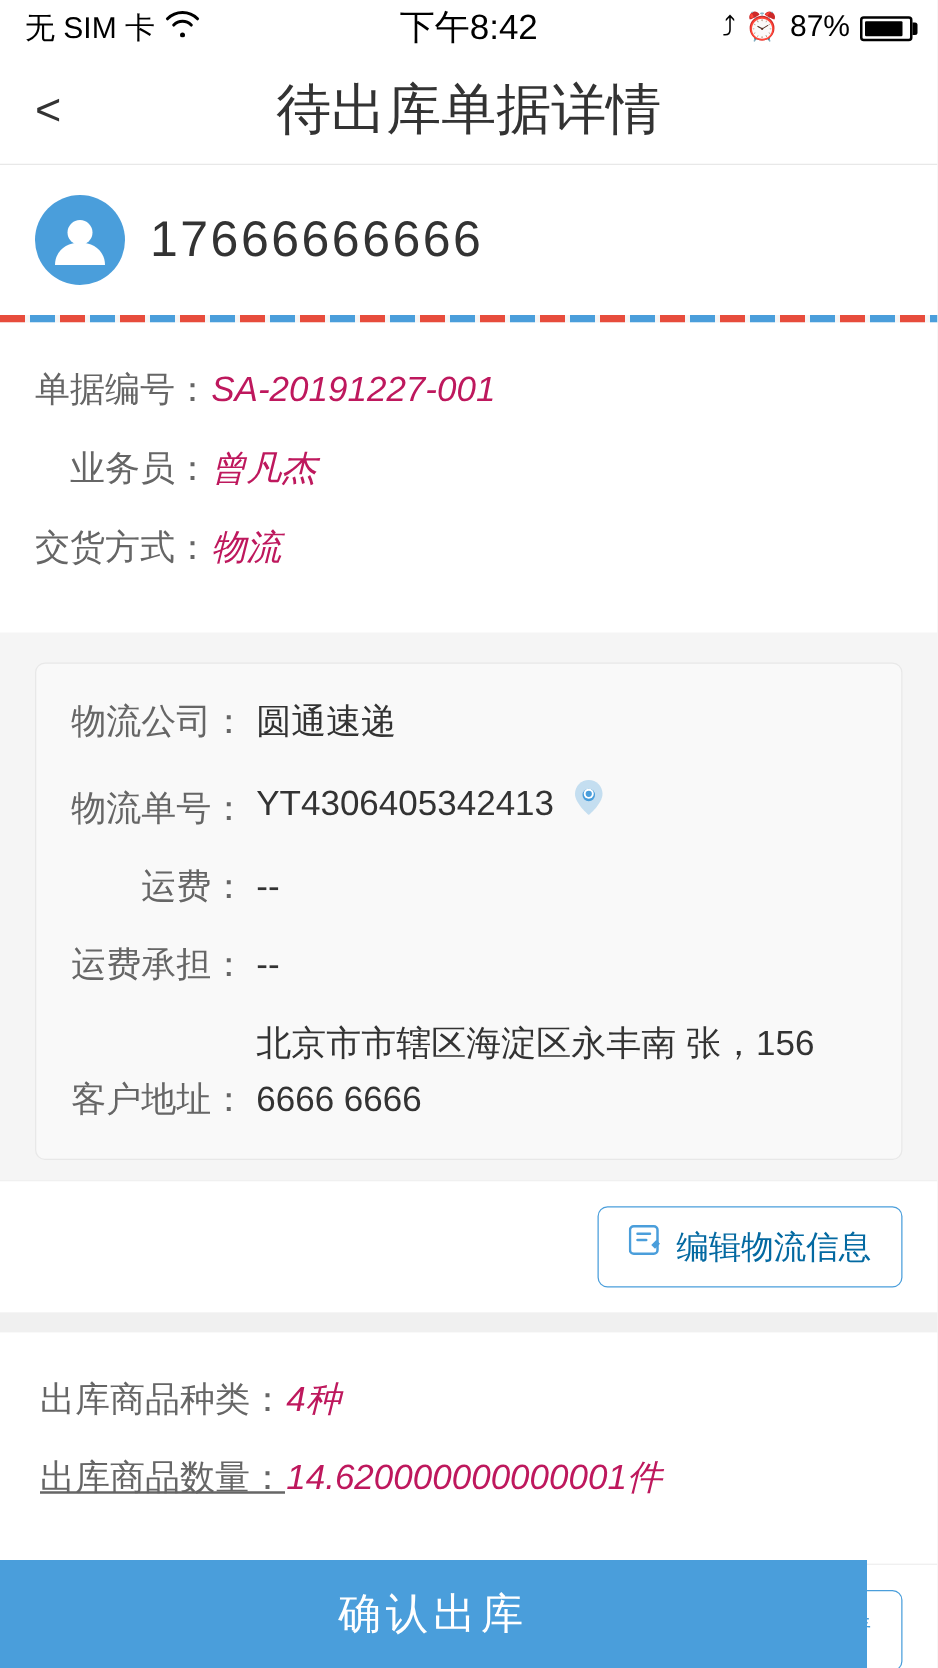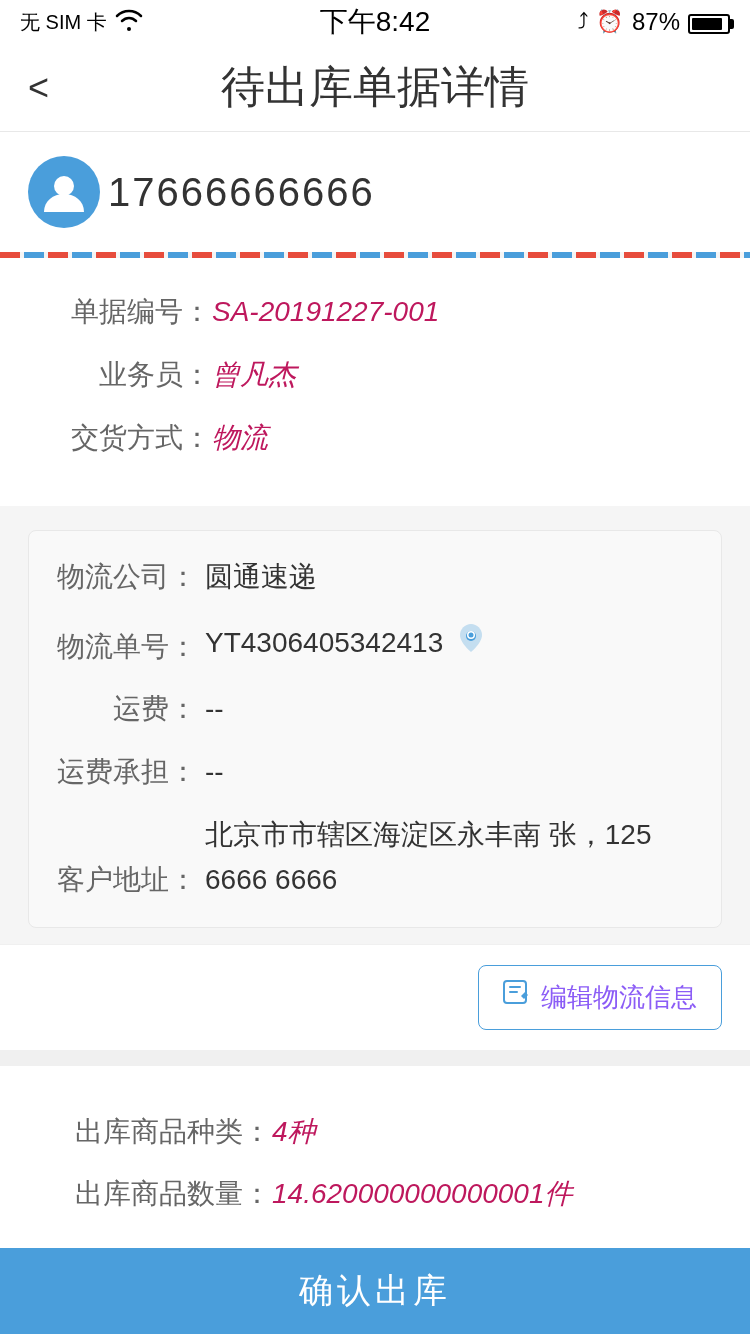--- a/index.html
+++ b/index.html
@@ -22,21 +22,21 @@
       align-items: center;
       justify-content: space-between;
       padding: 0 20px;
       font-size: 24px;
       color: #000;
     }
     .status-bar-left {
       display: flex;
       align-items: center;
       gap: 8px;
-      font-size: 20px;
+      font-size: 24px;
     }
     .status-bar-center {
       font-size: 28px;
       font-weight: 500;
       position: absolute;
       left: 50%;
       transform: translateX(-50%);
     }
     .status-bar-right {
       display: flex;
@@ -100,21 +100,21 @@
     .content {
       padding-bottom: 120px;
     }
 
     
     .user-header {
       background: #fff;
       padding: 24px 28px;
       display: flex;
       align-items: center;
-      gap: 8px;
+      gap: 20px;
     }
     .user-avatar {
       width: 72px;
       height: 72px;
       border-radius: 50%;
       background: #4a9edb;
       display: flex;
       align-items: center;
       justify-content: center;
     }
@@ -153,21 +153,20 @@
       align-items: flex-start;
       margin-bottom: 18px;
       font-size: 28px;
       line-height: 1.6;
     }
     .info-label {
       color: #666;
       min-width: 140px;
       text-align: right;
       flex-shrink: 0;
-      margin-left: 43px;
     }
     .info-value {
       color: #be185d;
       margin-left: 1px;
       flex: 1;
       font-style: italic;
     }
 
     
     .logistics-card {
@@ -212,39 +211,39 @@
       background: #fff;
       padding: 20px 28px;
       display: flex;
       justify-content: flex-end;
       border-top: 1px solid #f0f0f0;
     }
     .edit-btn {
       display: flex;
       align-items: center;
       gap: 10px;
-      color: #8b5cf6;
+      color: #0369a1;
       font-size: 26px;
       border: 1px solid #4a9edb;
       border-radius: 8px;
       padding: 14px 24px;
       background: #fff;
       cursor: pointer;
     }
 
     
     .section-gap {
       height: 16px;
       background: #f0f0f0;
     }
 
     
     .product-section {
       background: #fff;
-      padding: 44px 28px 28px;
+      padding: 32px 28px 28px;
     }
 
     
     .detail-btn-container {
       background: #fff;
       padding: 20px 28px;
       display: flex;
       justify-content: flex-end;
       border-top: 1px solid #f0f0f0;
     }
@@ -259,21 +258,21 @@
       padding: 14px 24px;
       background: #fff;
       cursor: pointer;
     }
 
     
     .bottom-btn-area {
       position: fixed;
       bottom: 0;
       left: 0;
-      width: 750px;
+      width: 693px;
       background: #4a9edb;
       padding: 20px 0;
       display: flex;
       align-items: center;
       justify-content: center;
       cursor: pointer;
     }
     .bottom-btn-label {
       color: #fff;
       font-size: 34px;
@@ -364,21 +363,21 @@
     <div class="logistics-row">
       <span class="logistics-label">运费：</span>
       <span class="logistics-value">--</span>
     </div>
     <div class="logistics-row">
       <span class="logistics-label">运费承担：</span>
       <span class="logistics-value">--</span>
     </div>
     <div class="logistics-row">
       <span class="logistics-label">客户地址：</span>
-      <span class="logistics-value">北京市市辖区海淀区永丰南  张，125 6666 6666</span>
+      <span class="logistics-value">北京市市辖区海淀区永丰南  张，156 6666 6666</span>
     </div>
   </div>
 
   <div class="edit-btn-container">
     <button class="edit-btn">
       <span>
         <svg width="28" height="28" viewBox="0 0 28 28" fill="none">
           <rect x="1" y="1" width="22" height="22" rx="3" stroke="#4a9edb" stroke-width="2"></rect>
           <path d="M7 7h10M7 12h7" stroke="#4a9edb" stroke-width="2" stroke-linecap="round"></path>
           <path d="M18 16l4-4 3 3-4 4-3-3z" fill="#4a9edb"></path>
@@ -389,21 +388,21 @@
   </div>
 
   <div class="section-gap"></div>
 
   <div class="product-section">
     <div class="info-row">
       <span class="info-label" style="min-width:200px;">出库商品种类：</span>
       <span class="info-value">4种</span>
     </div>
     <div class="info-row">
-      <span class="info-label" style="min-width:200px;">出库商品数量：</span>
+      <span class="info-label" style="min-width:200px;text-decoration:underline;">出库商品数量：</span>
       <span class="info-value">14.620000000000001件</span>
     </div>
   </div>
 
   <div class="detail-btn-container">
     <button class="detail-btn">
       <span>
         <svg width="28" height="28" viewBox="0 0 28 28" fill="none">
           <rect x="1" y="1" width="22" height="22" rx="3" stroke="#4a9edb" stroke-width="2"></rect>
           <path d="M5 8h14M5 13h14M5 18h8" stroke="#4a9edb" stroke-width="2" stroke-linecap="round"></path>

